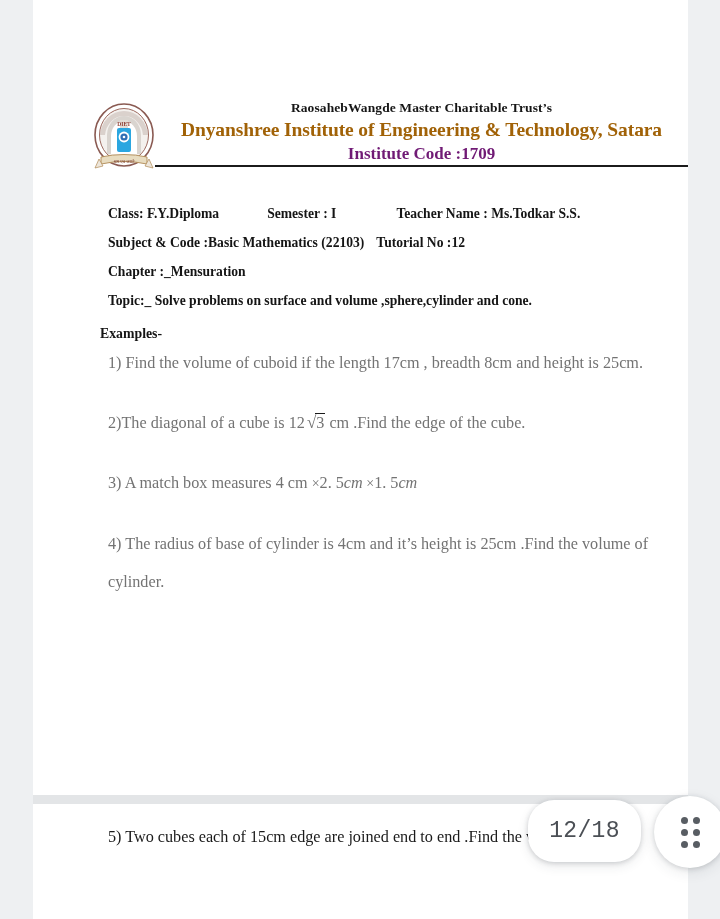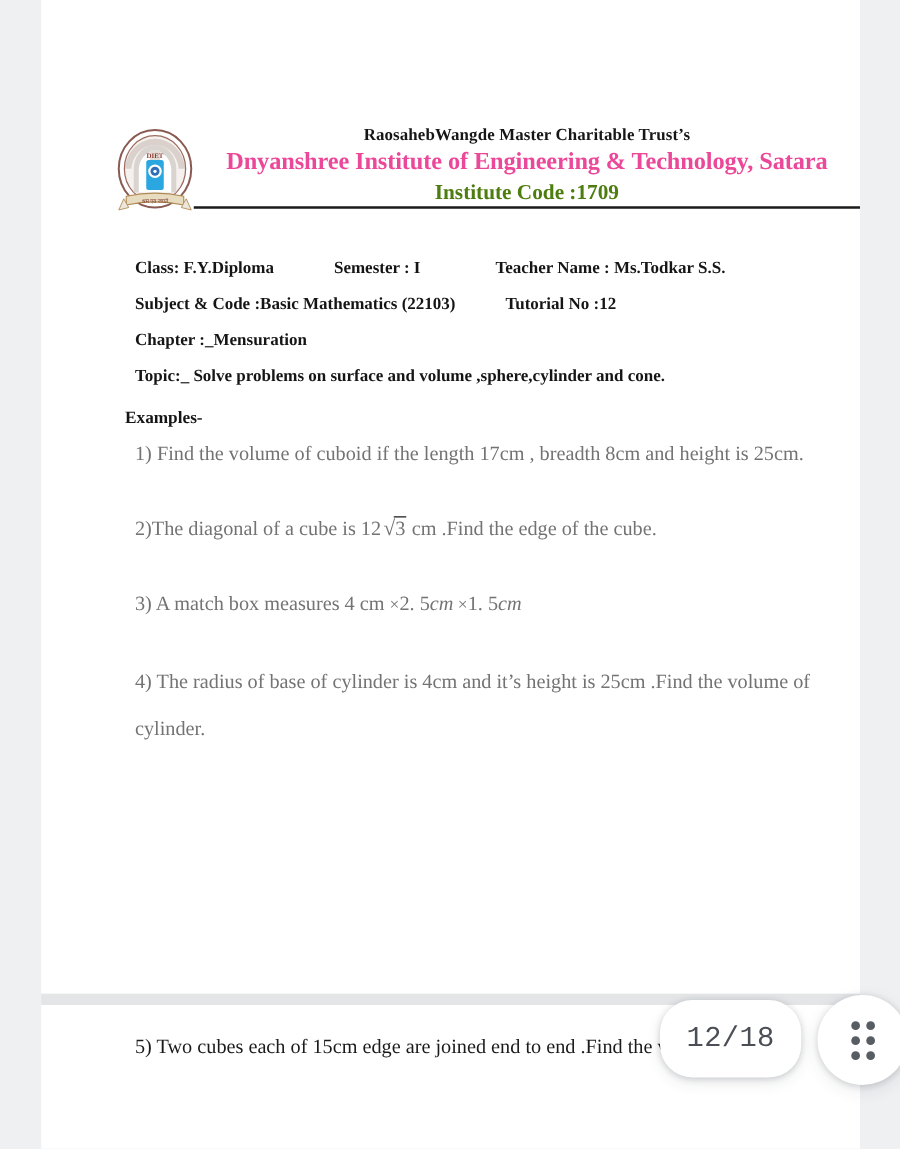--- a/index.html
+++ b/index.html
@@ -72,29 +72,29 @@
     font-size: 13.5px;
     font-weight: bold;
     letter-spacing: .1px;
     color: #161616;
     line-height: 19px;
     padding-top: 2px;
   }
   #institute-line {
     font-size: 19.5px;
     font-weight: bold;
-    color: #ec4899;
+    color: #a16207;
     line-height: 25px;
     letter-spacing: -.1px;
     white-space: nowrap;
   }
   #code-line {
     font-size: 17px;
     font-weight: bold;
-    color: #4d7c0f;
+    color: #701a75;
     line-height: 23px;
   }
   #head-rule {
     position: absolute;
     left: 122px;
     top: 69px;
     width: 533px;
     height: 0;
     border-top: 2.6px solid #1b1b1b;
   }
@@ -110,21 +110,21 @@
     color: #151515;
   }
   .meta-row {
     height: 29px;
     padding-left: 75px;
     white-space: nowrap;
   }
   .meta-row .seg { display: inline-block; }
   .seg-semester { padding-left: 48px; }
   .seg-teacher  { padding-left: 60px; }
-  .seg-tutorial { padding-left: 40px; text-align: right; }
+  .seg-tutorial { padding-left: 12px; text-align: right; }
 
   #examples-label {
     position: absolute;
     left: 67px;
     top: 326px;
     font-size: 13.8px;
     font-weight: bold;
     color: #151515;
   }
 

